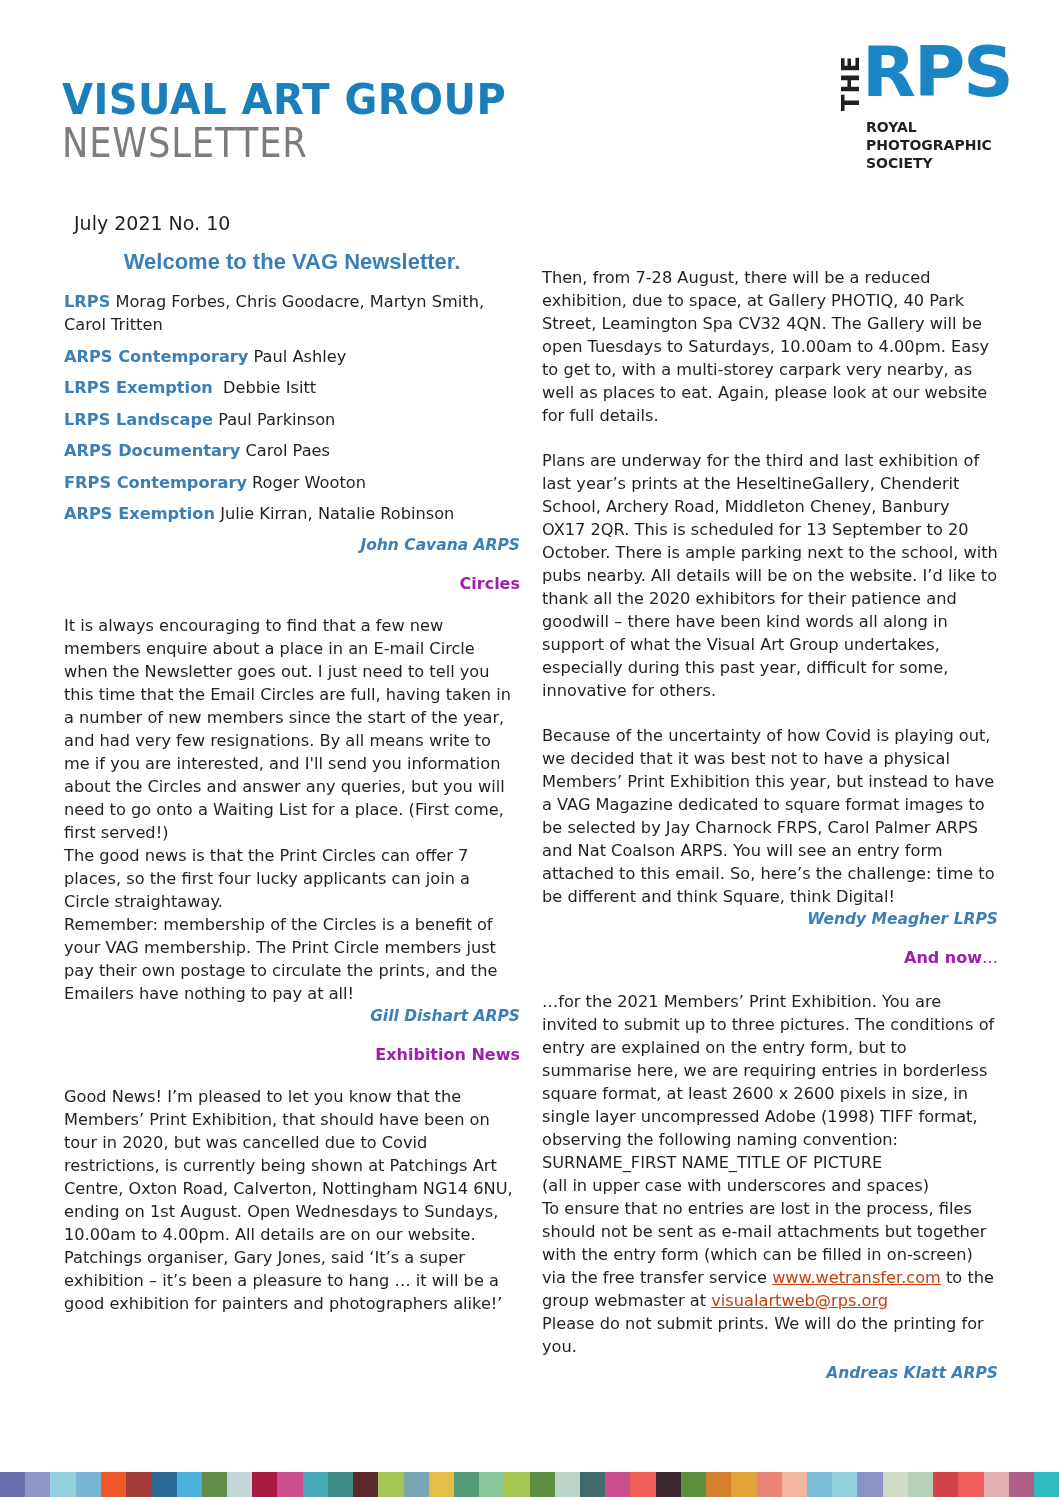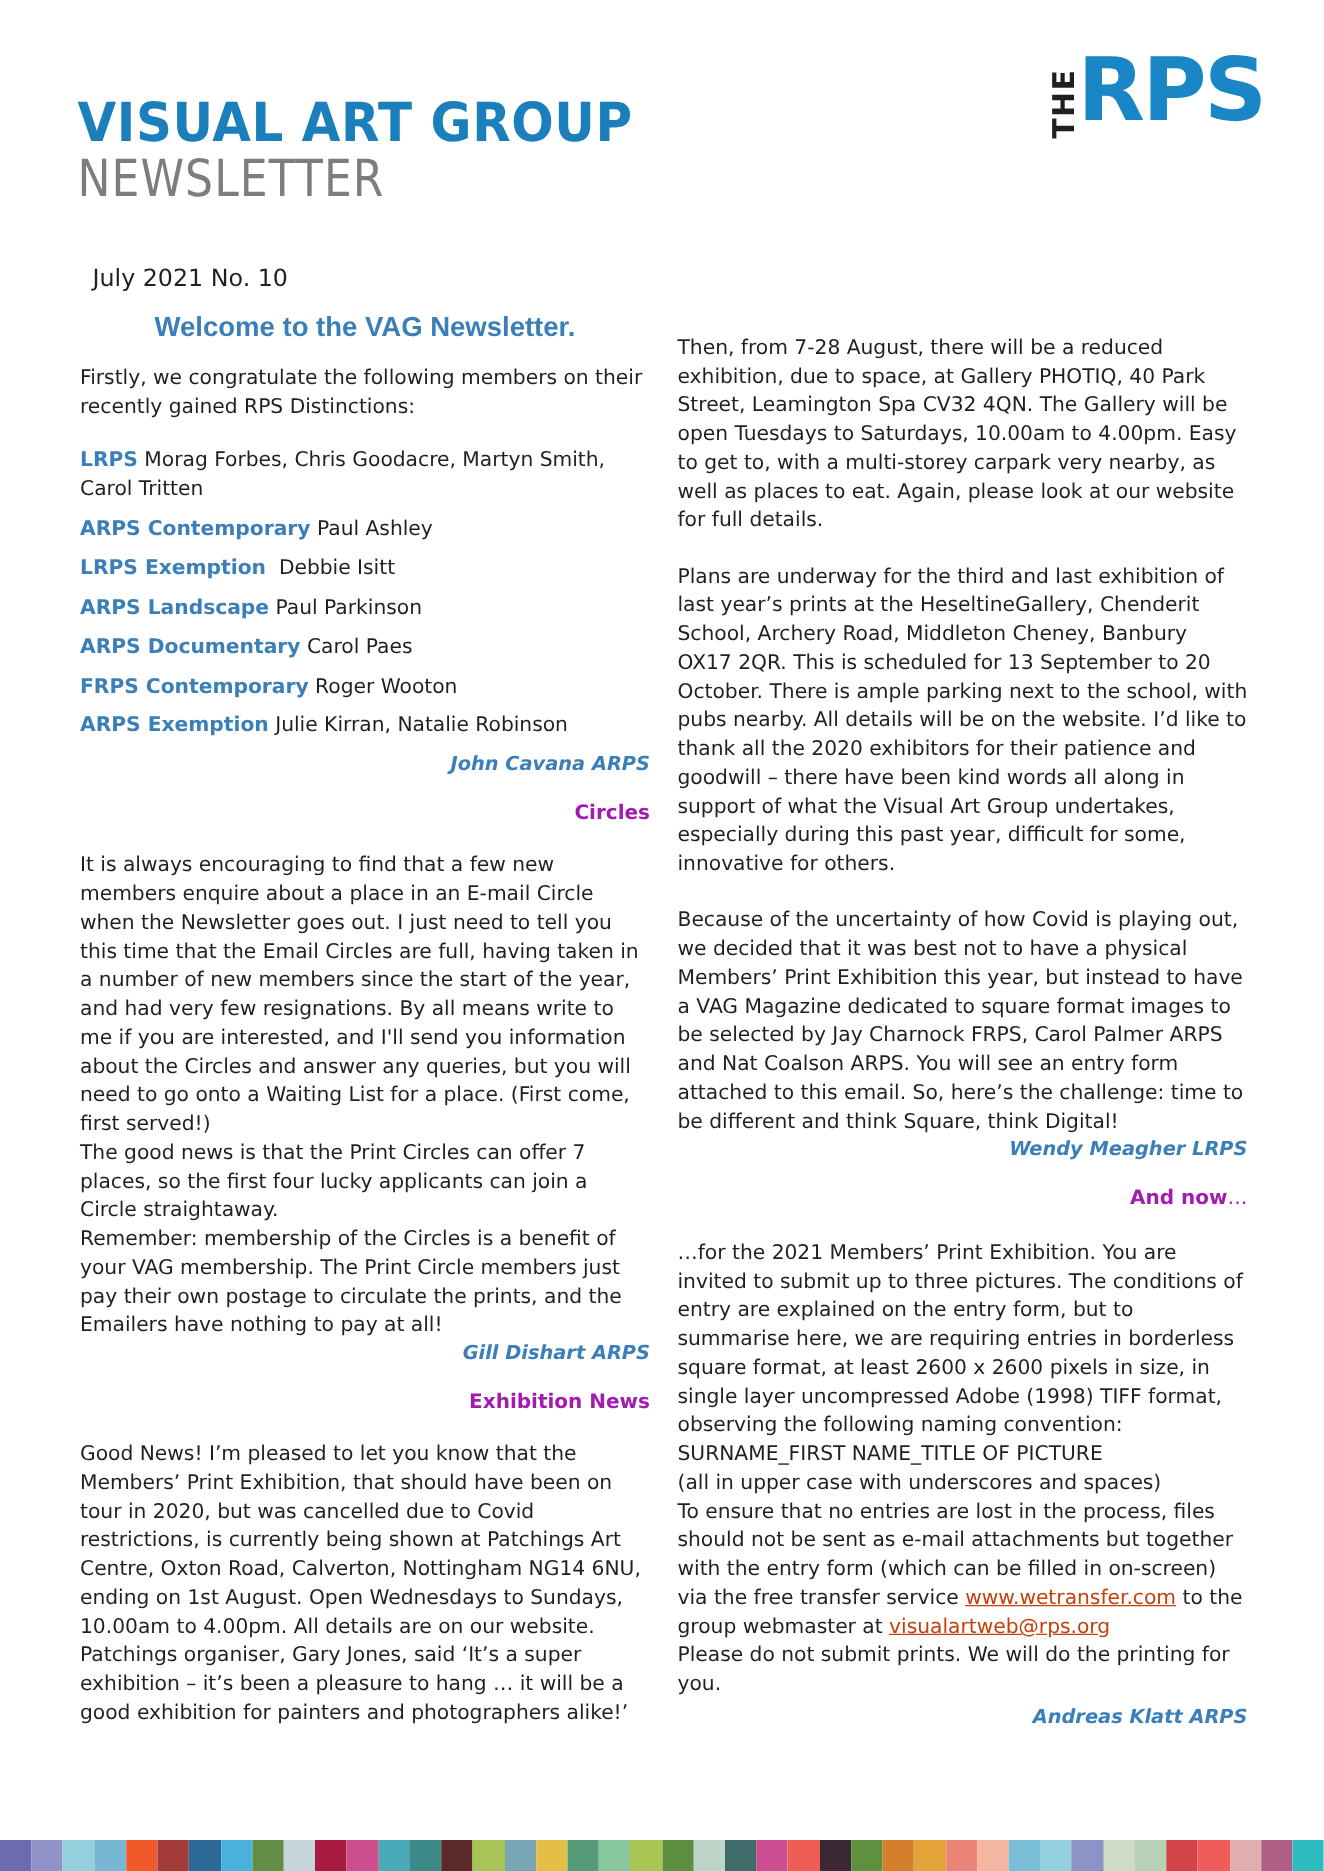--- a/index.html
+++ b/index.html
@@ -59,31 +59,35 @@
 <body>
 
 <div class="masthead">
   <div class="mast-line1">VISUAL ART GROUP</div>
   <div class="mast-line2">NEWSLETTER</div>
 </div>
 
 <div class="rps-logo">
   <div class="rps-the">THE</div>
   <div class="rps-big">RPS</div>
+  <div class="rps-sub">
+    <div>ROYAL</div>
+    <div>PHOTOGRAPHIC</div>
+    <div>SOCIETY</div>
+  </div>
 </div>
 
 <div class="col col-left">
   <div class="issue">July 2021 No. 10</div>
   <div class="welcome">Welcome to the VAG Newsletter.</div>
-  <p class="para-gap" style="margin-bottom:20px">Firstly, we congratulate the following members on their recently gained RPS Distinctions:</p>
   <div class="dist-list">
     <div class="dist"><span class="label">LRPS</span><span> Morag Forbes, Chris Goodacre, Martyn Smith, Carol Tritten</span></div>
     <div class="dist"><span class="label">ARPS Contemporary</span><span> Paul Ashley</span></div>
     <div class="dist"><span class="label">LRPS Exemption</span><span style="white-space:pre">  Debbie Isitt</span></div>
-    <div class="dist"><span class="label">ARPS Landscape</span><span> Paul Parkinson</span></div>
+    <div class="dist"><span class="label">LRPS Landscape</span><span> Paul Parkinson</span></div>
     <div class="dist"><span class="label">ARPS Documentary</span><span> Carol Paes</span></div>
     <div class="dist"><span class="label">FRPS Contemporary</span><span> Roger Wooton</span></div>
     <div class="dist"><span class="label">ARPS Exemption</span><span> Julie Kirran, Natalie Robinson</span></div>
   </div>
   <div class="sig">John Cavana ARPS</div>
 
   <div class="sec-h" style="margin:14px 0 16px 0">Circles</div>
   <p>It is always encouraging to find that a few new members enquire about a place in an E-mail Circle when the Newsletter goes out.    I just  need to tell you this time that the Email Circles are full, having taken in a number of new members since the start of the year, and had very few resignations.  By all means write to me if you are interested, and I'll send you information about the Circles and answer any queries, but you will need to go onto a Waiting List for a place.  (First come, first served!)</p>
   <p>The good news is that the Print Circles can offer 7 places, so the first four lucky applicants can join a Circle straightaway.</p>
   <p>Remember: membership of the Circles is a benefit of your VAG membership.  The Print Circle members just pay their own postage to circulate the prints, and the Emailers have nothing to pay at all!</p>

